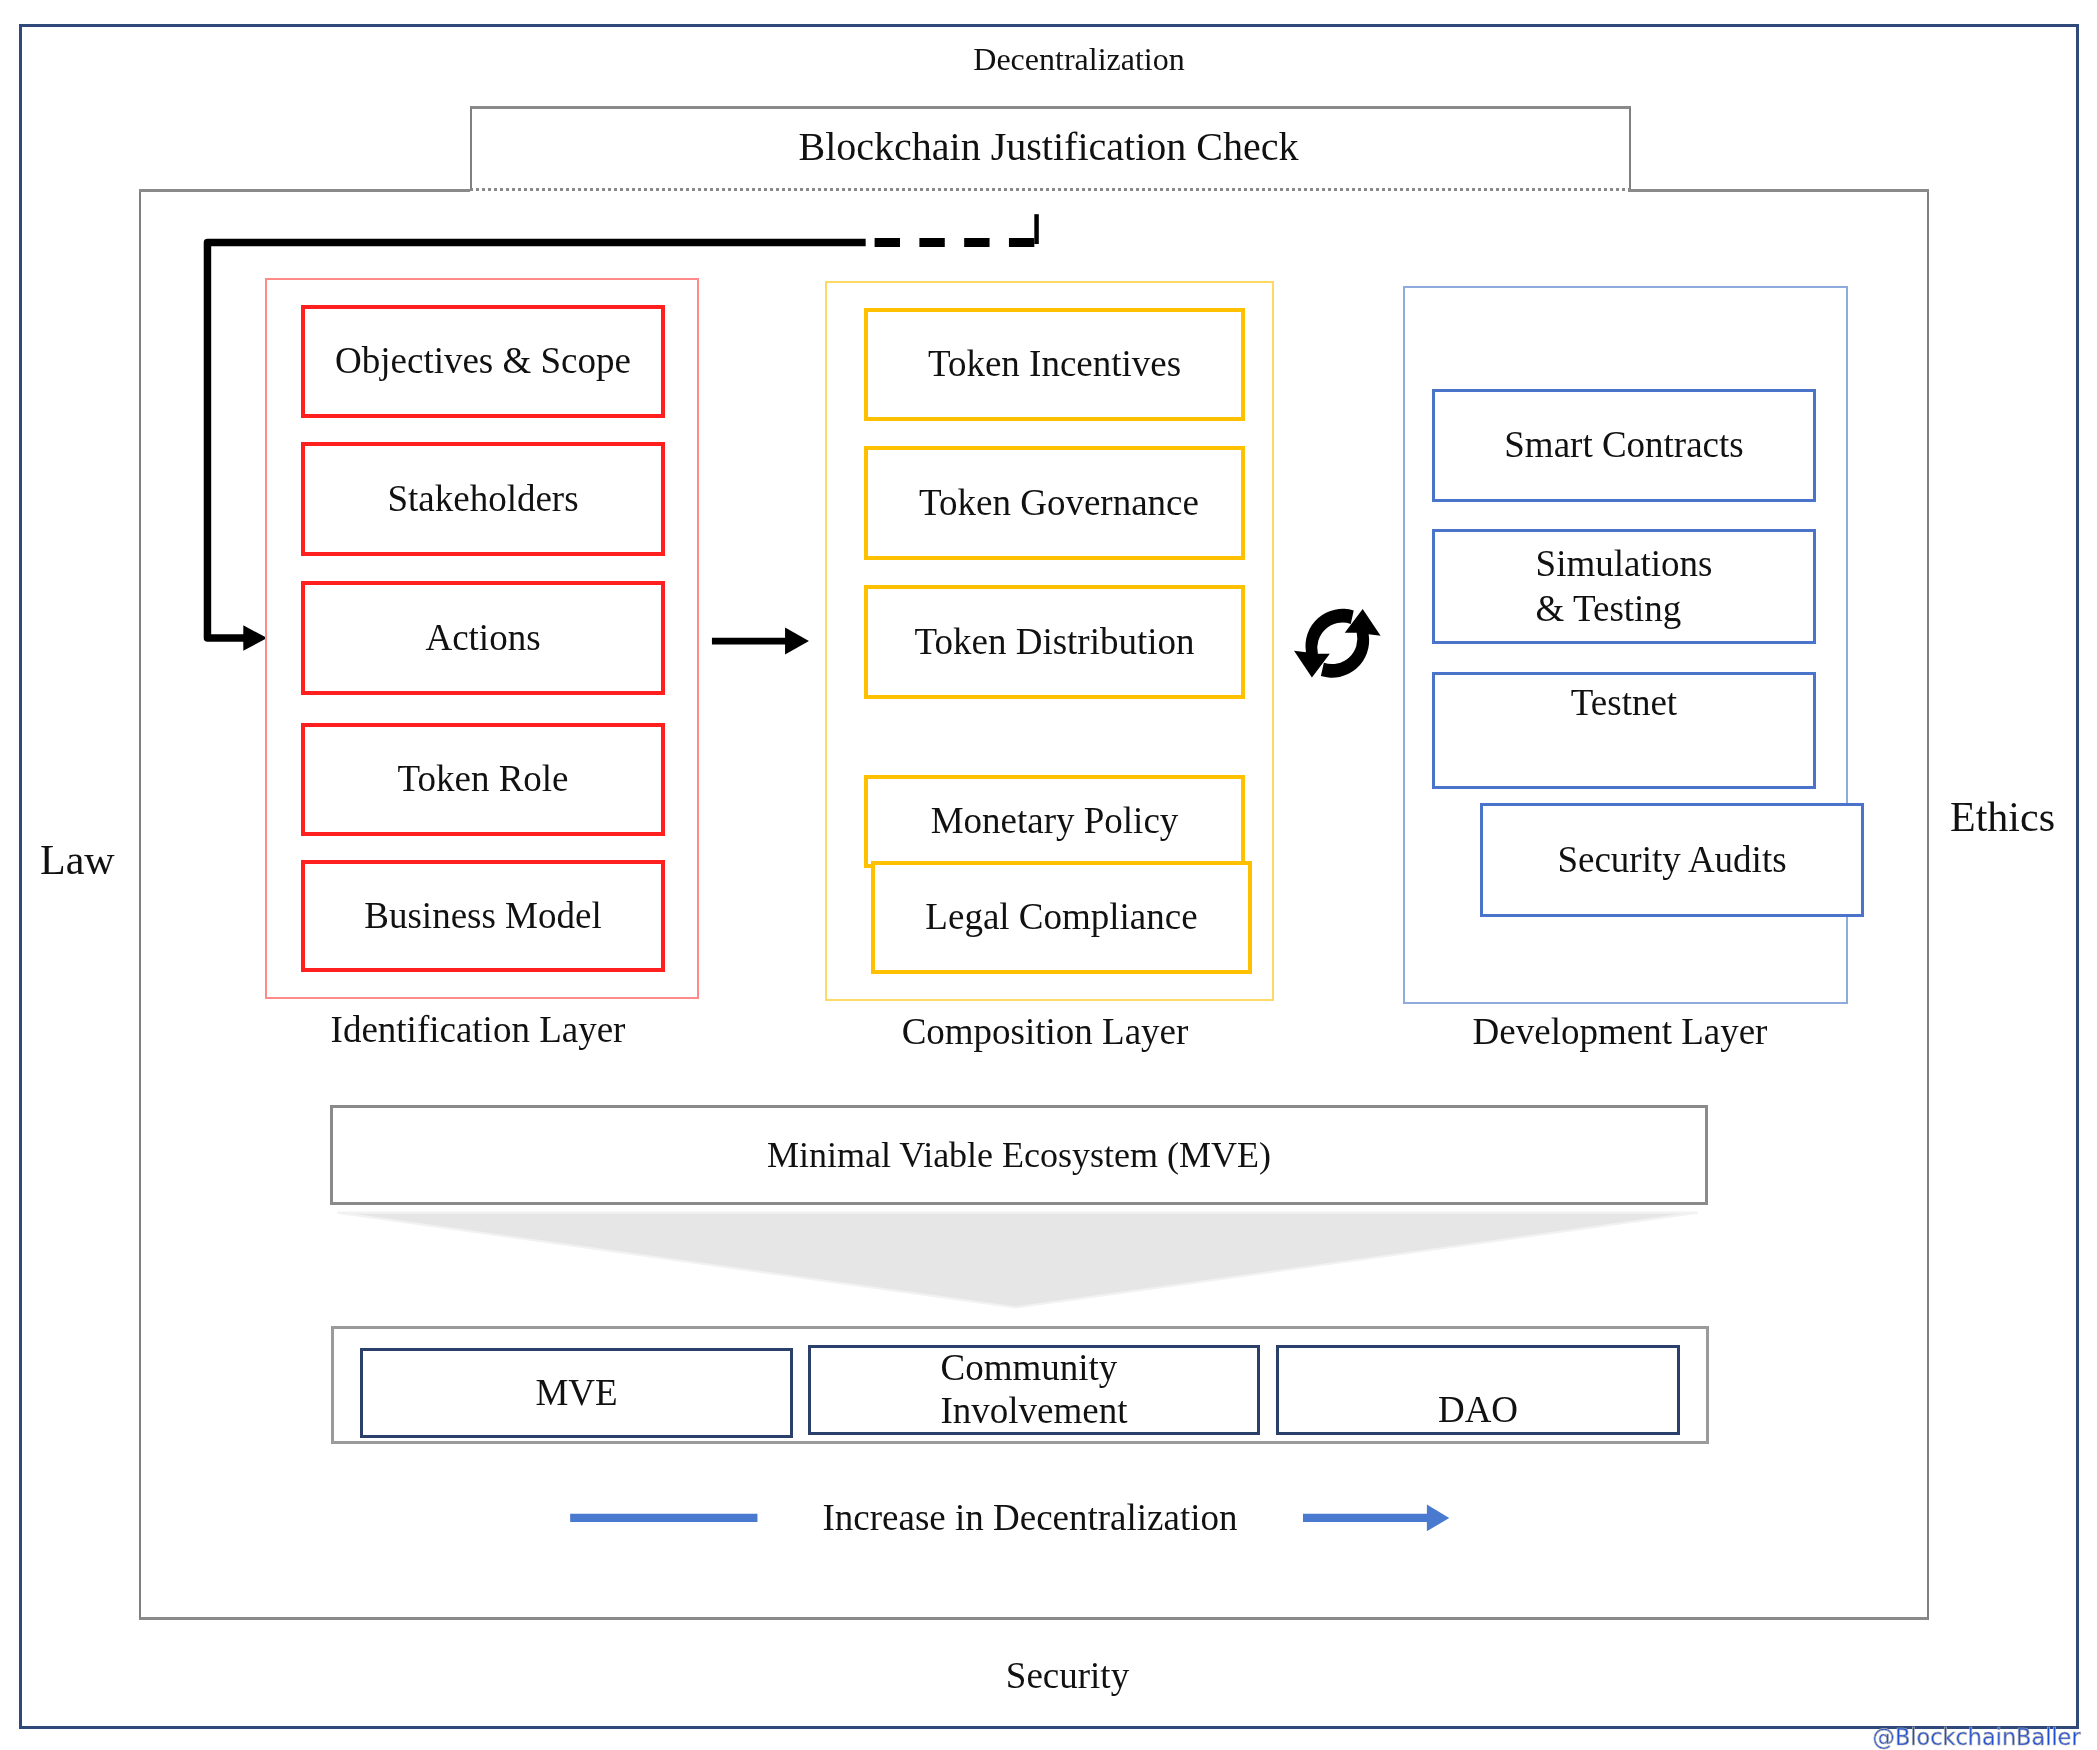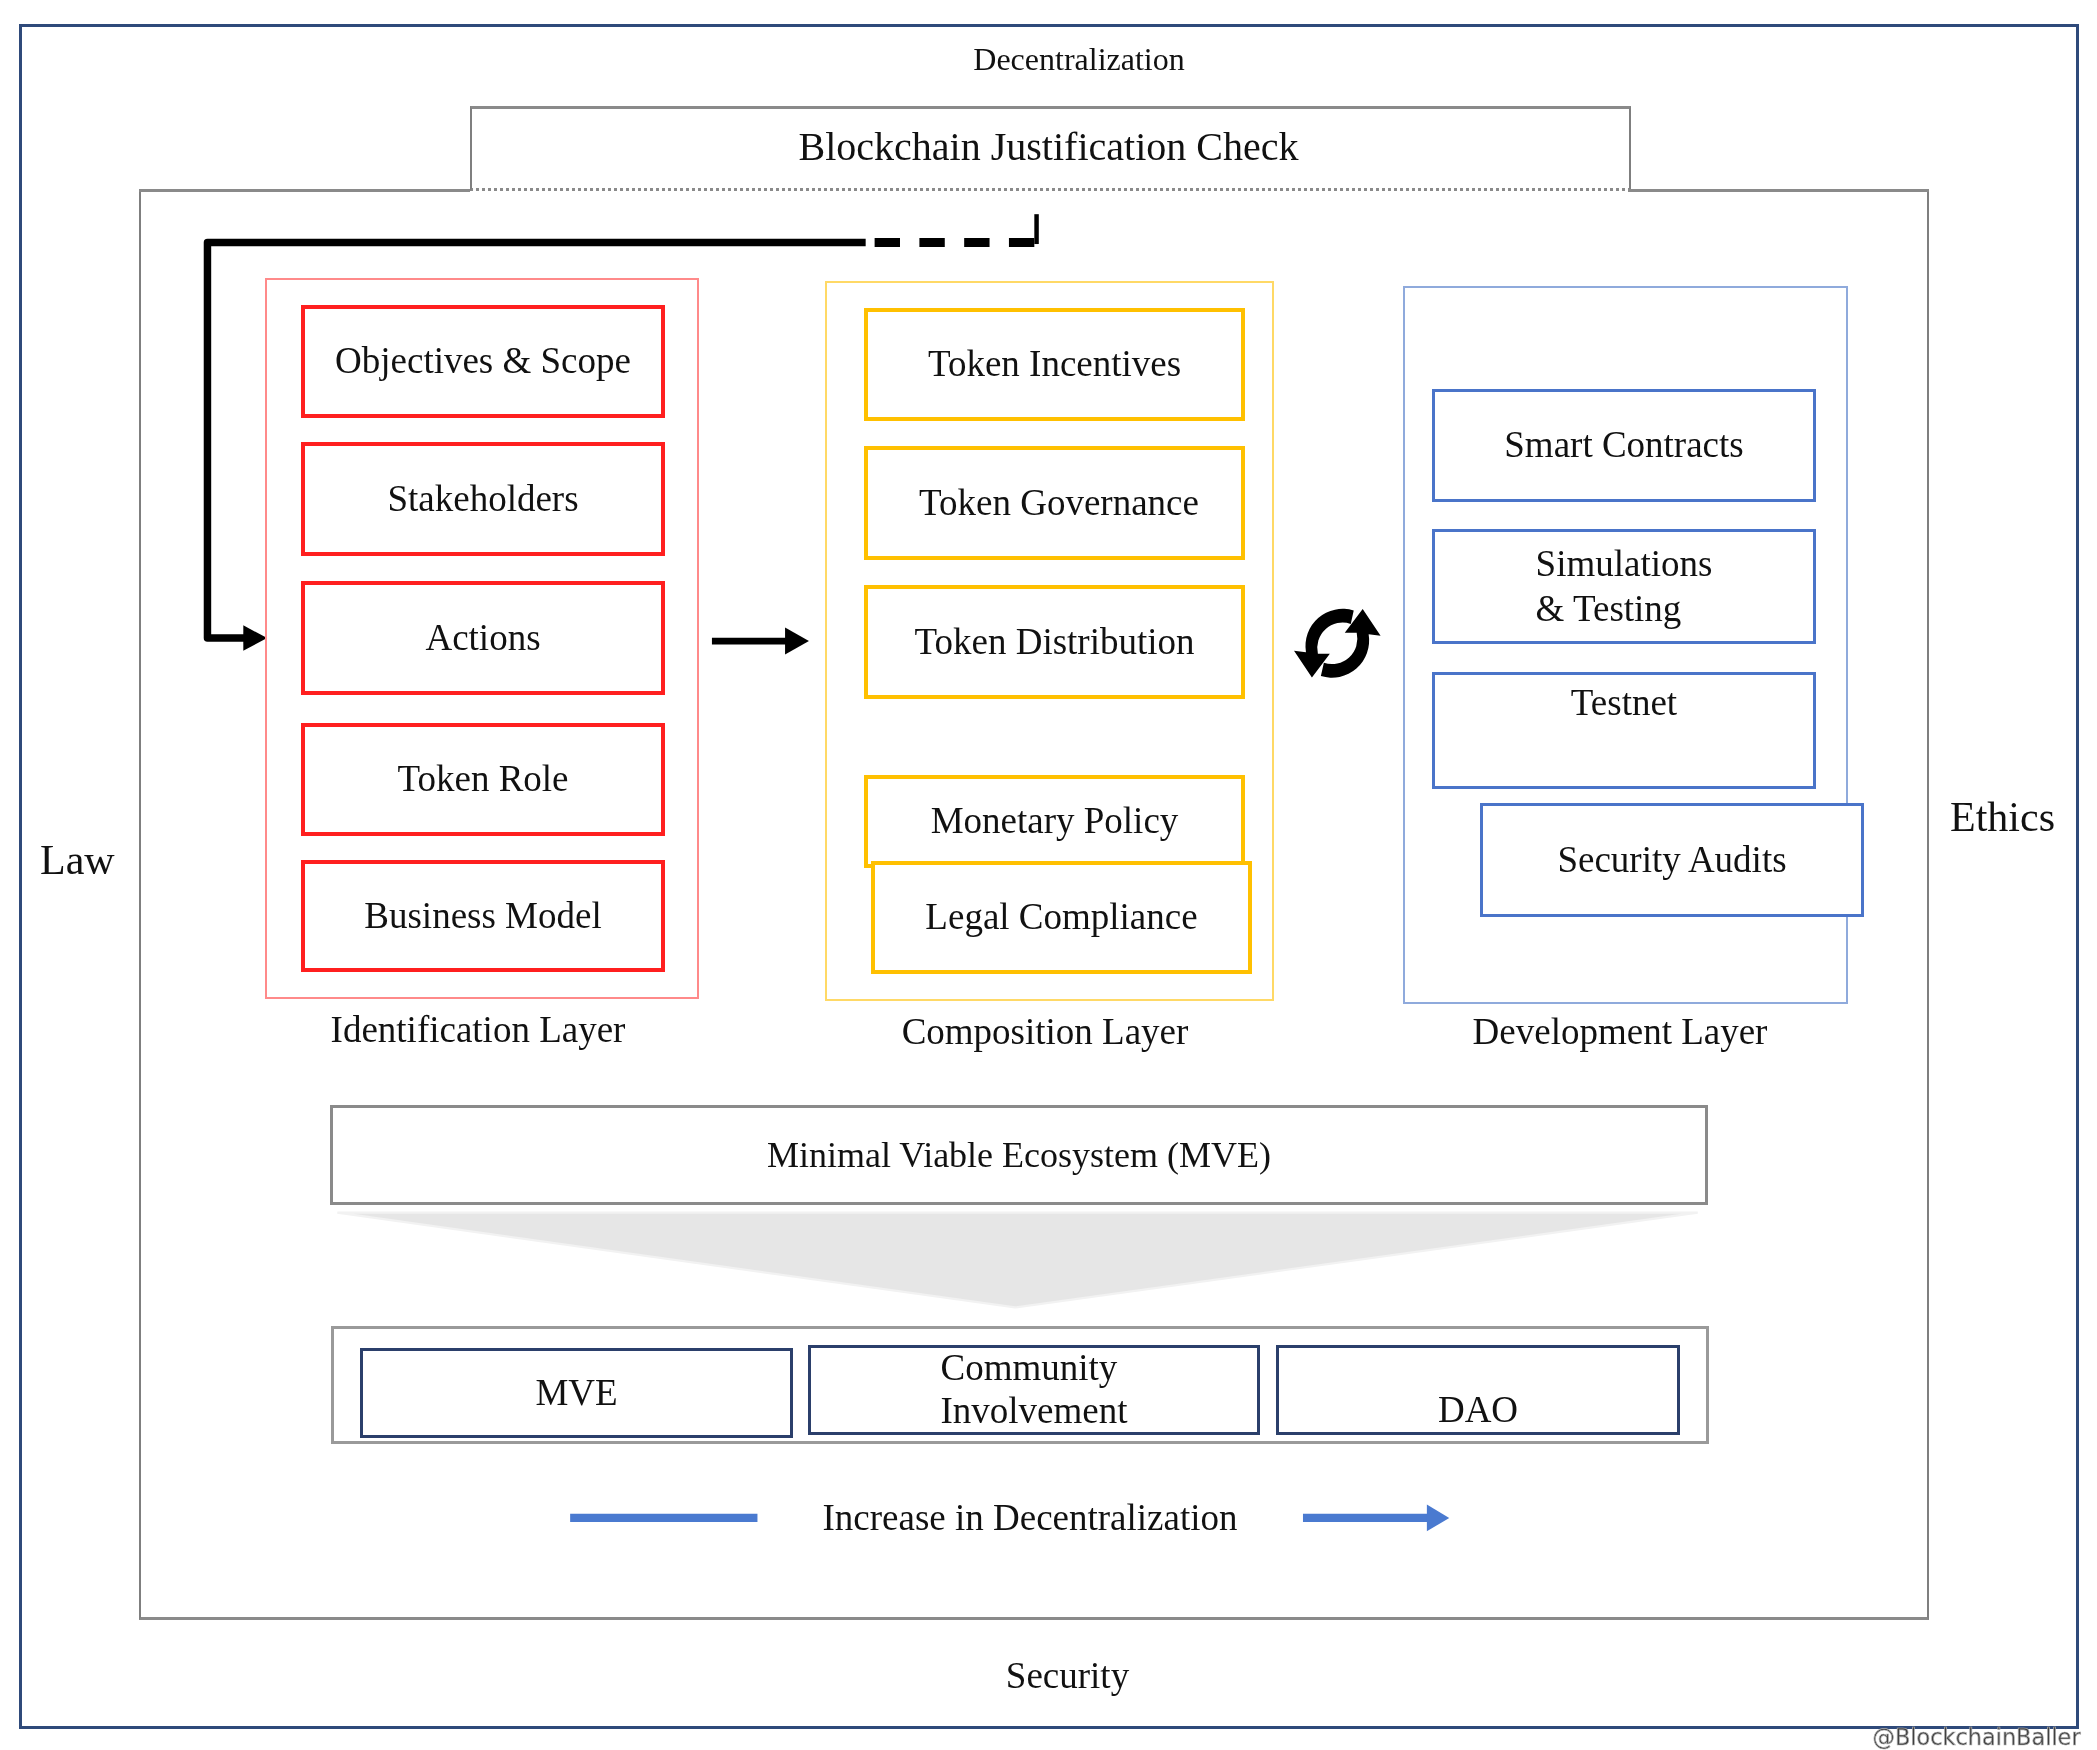--- a/index.html
+++ b/index.html
@@ -35,21 +35,21 @@
 
   .layer-label { position: absolute; font-size: 37px; text-align: center; white-space: nowrap; line-height: 1; }
 
   .side-label { position: absolute; font-size: 42px; line-height: 1; white-space: nowrap; }
 
   #mve-box { left: 330px; top: 1105px; width: 1378px; height: 100px; border: 3.7px solid #8a8a8a;
              font-size: 36px; }
   #stages-box { left: 331px; top: 1326px; width: 1378px; height: 118px; border: 3.7px solid #9a9a9a; }
 
   #watermark { right: 16.4px; bottom: 1.5px; font-family: "DejaVu Sans", sans-serif; font-size: 22.4px;
-               color: #404040; -webkit-text-stroke: 0.7px #b0b0b0; }
+               color: #1d4ed8; -webkit-text-stroke: 0.7px #b0b0b0; }
 </style>
 </head>
 <body>
 
 <div class="abs" id="outer-frame"></div>
 <div class="abs" id="bjc-box"></div>
 <div class="abs" id="inner-frame"></div>
 <div class="abs" id="inner-frame-top-left"></div>
 <div class="abs" id="inner-frame-top-right"></div>
 

